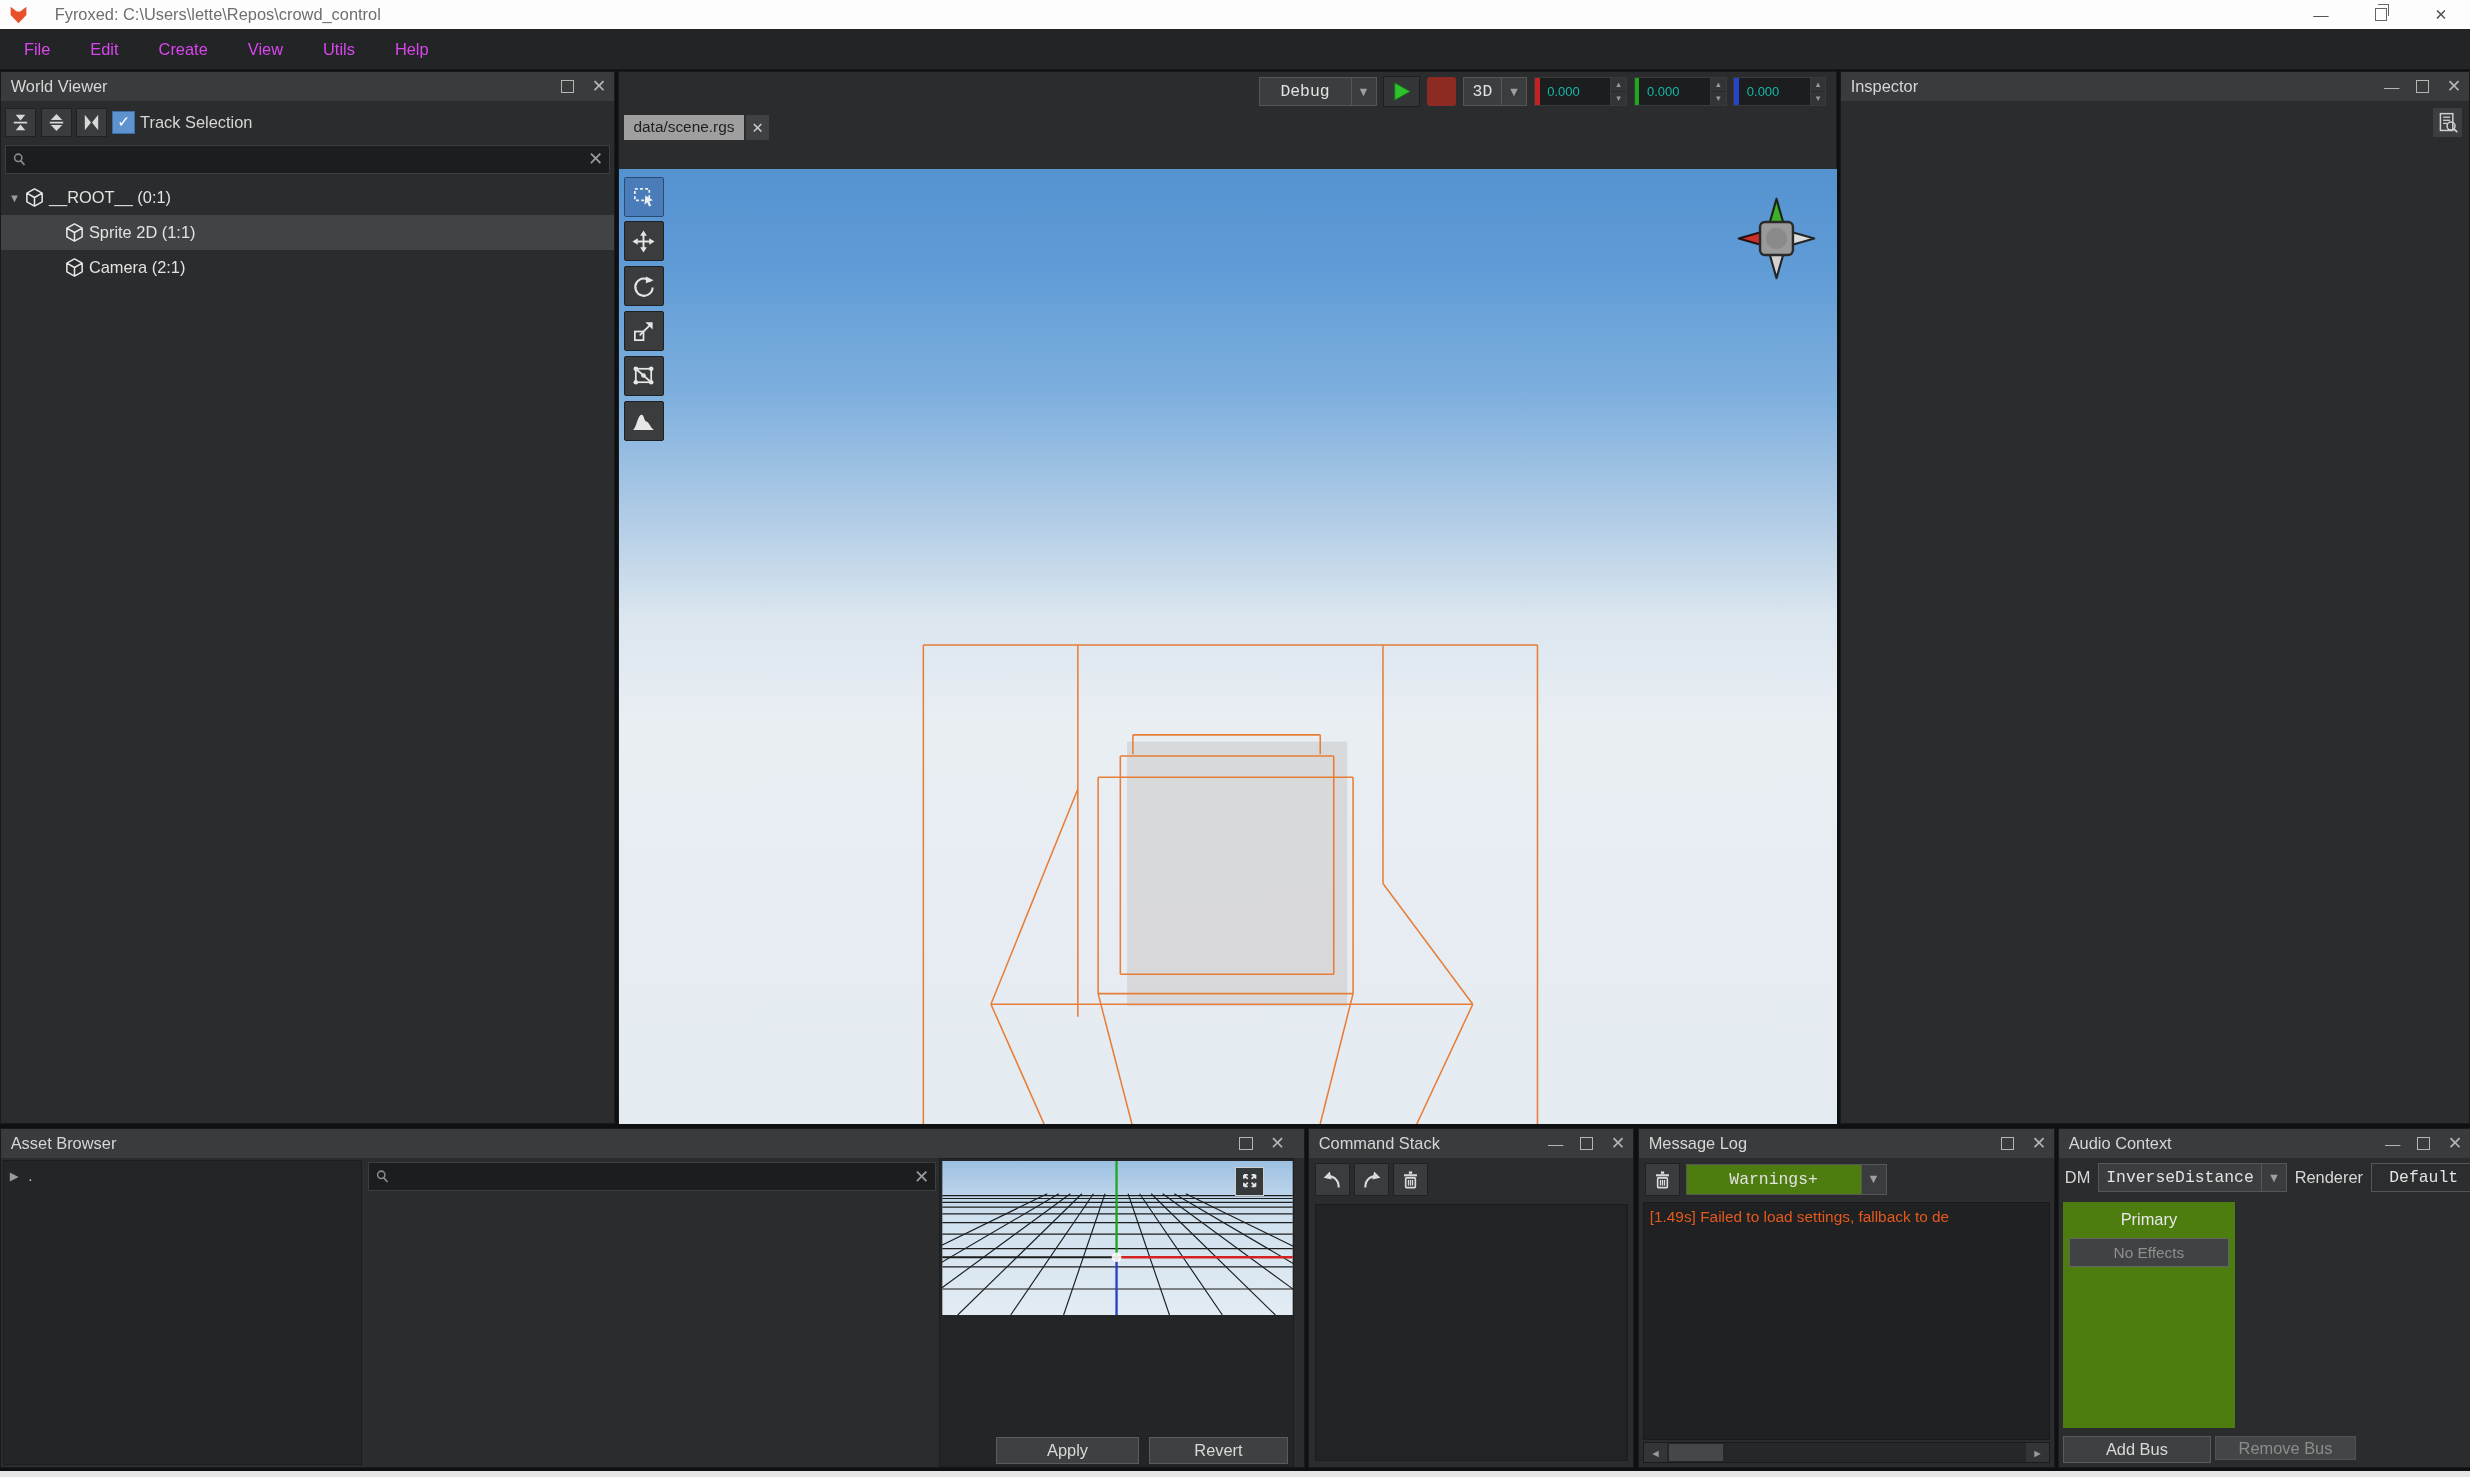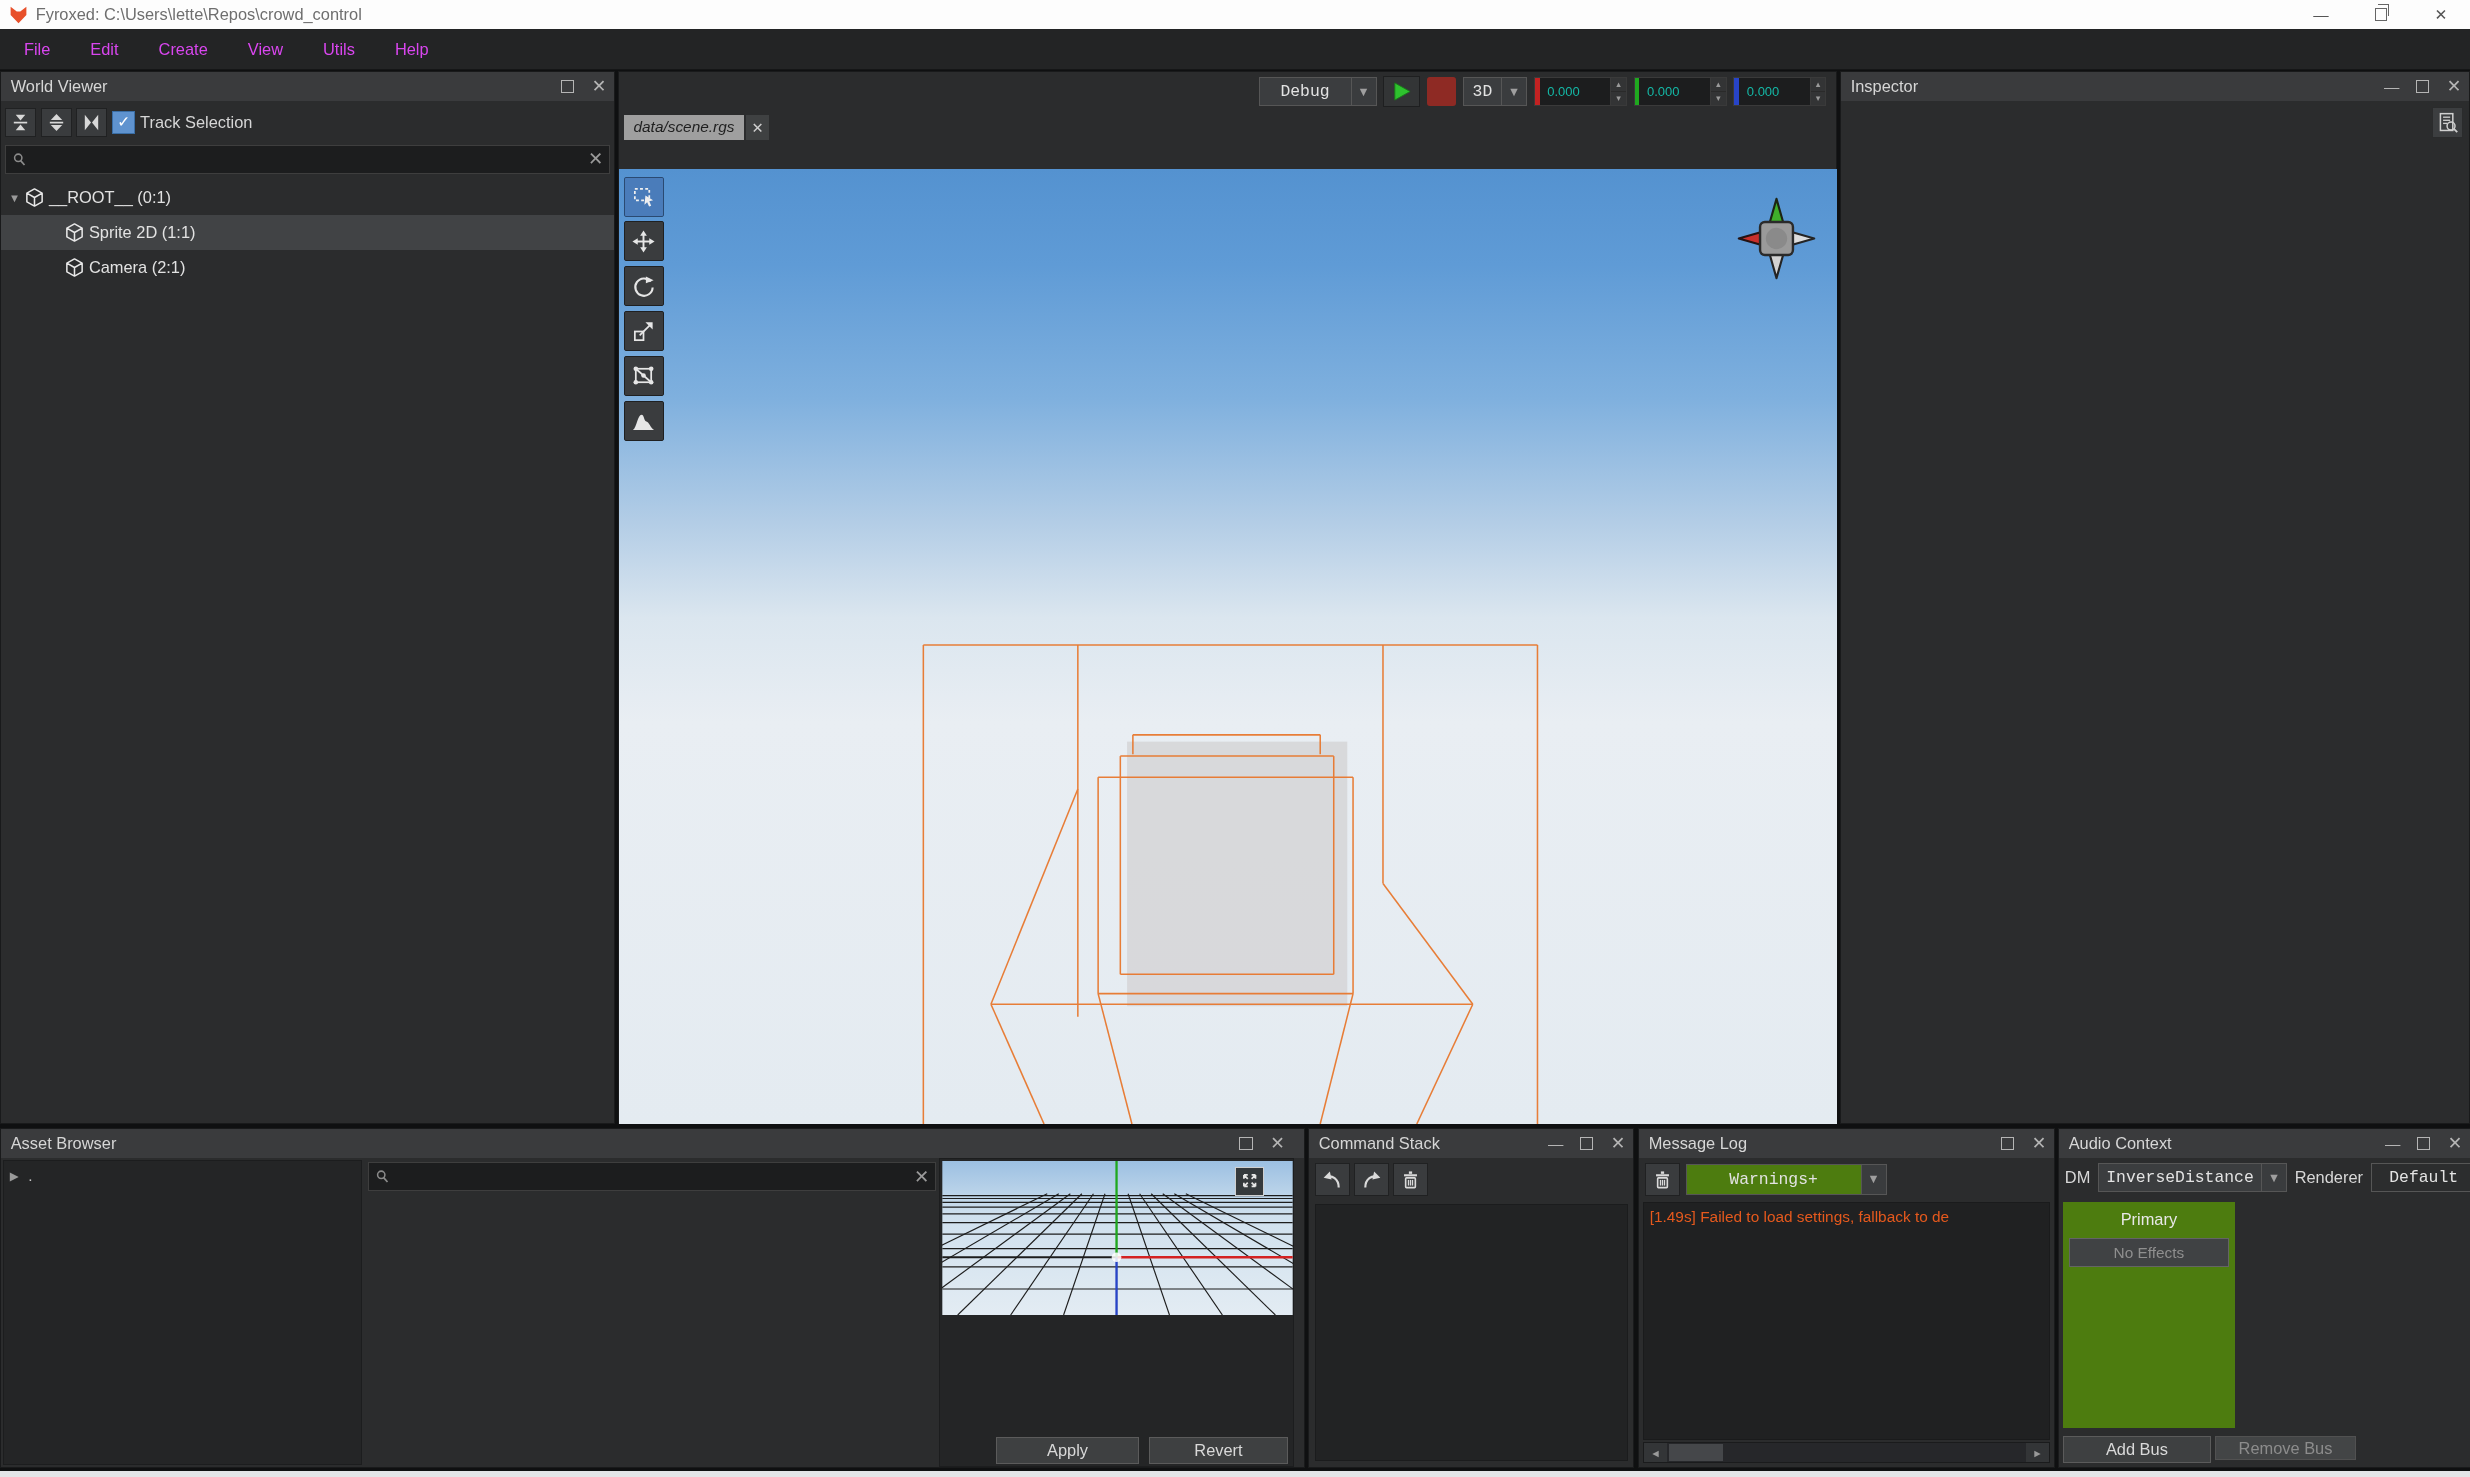--- a/index.html
+++ b/index.html
@@ -7,21 +7,21 @@
   body {
     position:relative; overflow:hidden;
     background:#0f1011;
     font-family:"Liberation Sans", sans-serif;
     color:#d6d6d6; font-size:15.4px;
     -webkit-font-smoothing:antialiased;
   }
   
   .titlebar { position:absolute; left:0; top:0; width:2471px; height:29px;
     background:#fdfdfd; display:flex; align-items:center; padding:0 0 0 7.7px; }
-  .titlebar .title { color:#6e6e6e; font-size:16.4px; margin-left:7px; }
+  .titlebar .title { color:#6e6e6e; font-size:16.4px; margin-left:26px; }
   .wincontrols { margin-left:auto; display:flex; align-items:center; gap:0; }
   .wincontrols .wc { width:60px; height:29px; display:flex; align-items:center; justify-content:center; color:#555; font-size:15.4px; cursor:default; }
   .wc .restore { width:12.6px; height:12.6px; border:1.4px solid #666; position:relative; background:#fdfdfd; }
   .wc .restore::before { content:""; position:absolute; left:1.9px; top:-4.8px; width:10.6px; height:10.6px; border:1.4px solid #666; border-left:none; border-bottom:none; }
   .menubar { position:absolute; left:0; top:29px; width:2471px; height:41px;
     background:#232425; display:flex; align-items:center; padding-left:3.9px; border-bottom:1px solid #151617; }
   .menubar .mi { padding:0 20px; height:41px; line-height:41px; color:#d946ef; font-size:16.4px; }
   
   .panel { position:absolute; background:#2b2c2d; border:1px solid #191a1b; }
   .phead { height:29px; background:#3a3b3d; display:flex; align-items:center; padding:0 7.7px 0 9.7px; }
@@ -61,21 +61,21 @@
   .cube { margin-right:3.9px; }
   
   #scene-preview { left:618px; top:71px; width:1219px; height:1053px; }
   .sp-toolbar { height:39px; display:flex; align-items:center; justify-content:flex-end; gap:6.8px; padding-right:9.7px; }
   .numfield { display:flex; height:29px; width:93px; background:#1c1d1e; border:1px solid #3a3a3a; }
   .numbar { width:4.8px; }
   .numval { flex:1; display:flex; align-items:center; padding-left:7.7px; color:#14b8a6; font-size:13px; }
   .playbtn { width:37px; height:31px; background:#333536; border:1px solid #1e1f20; display:flex; align-items:center; justify-content:center; }
   .stopbtn { width:29px; height:29px; background:#8e2a24; border-radius:2.9px; }
   .tabrow { height:29px; display:flex; align-items:flex-end; padding-left:4.8px; gap:1.9px; }
-  .tab { background:#9f9f9f; color:#1f1f1f; font-size:15.4px; padding:2.9px 9.7px 3.9px; height:25px;font-style:italic; }
+  .tab { background:#9f9f9f; color:#1f1f1f; font-size:15.4px; padding:2.9px 9.7px 3.9px; height:25px; }
   .tabx { width:23px; height:25px; background:#3f4142; color:#cfcfcf; font-size:14.5px;
     display:flex; align-items:center; justify-content:center; }
   .viewport { position:absolute; left:0; top:97px; width:1218px; height:955px;
     background:linear-gradient(180deg,#5492d0 0%,#5f9bd6 10%,#7fb0de 24%,#b3cde6 37%,#dbe6ef 47%,#e9eef3 58%,#e4ebf1 100%); overflow:hidden; }
   .tools { position:absolute; left:4.8px; top:7.7px; display:flex; flex-direction:column; gap:4.8px; z-index:3; }
   .tool { width:40px; height:40px; background:#3a3c3e; border:1px solid #1f2021; border-radius:1.9px;
     display:flex; align-items:center; justify-content:center; }
   .tool.active { background:#4a7cba; border-color:#2a4a72; }
   .wire { position:absolute; left:0; top:0; z-index:1; }
   .gizmo { position:absolute; left:1113px; top:25px; z-index:2; }

